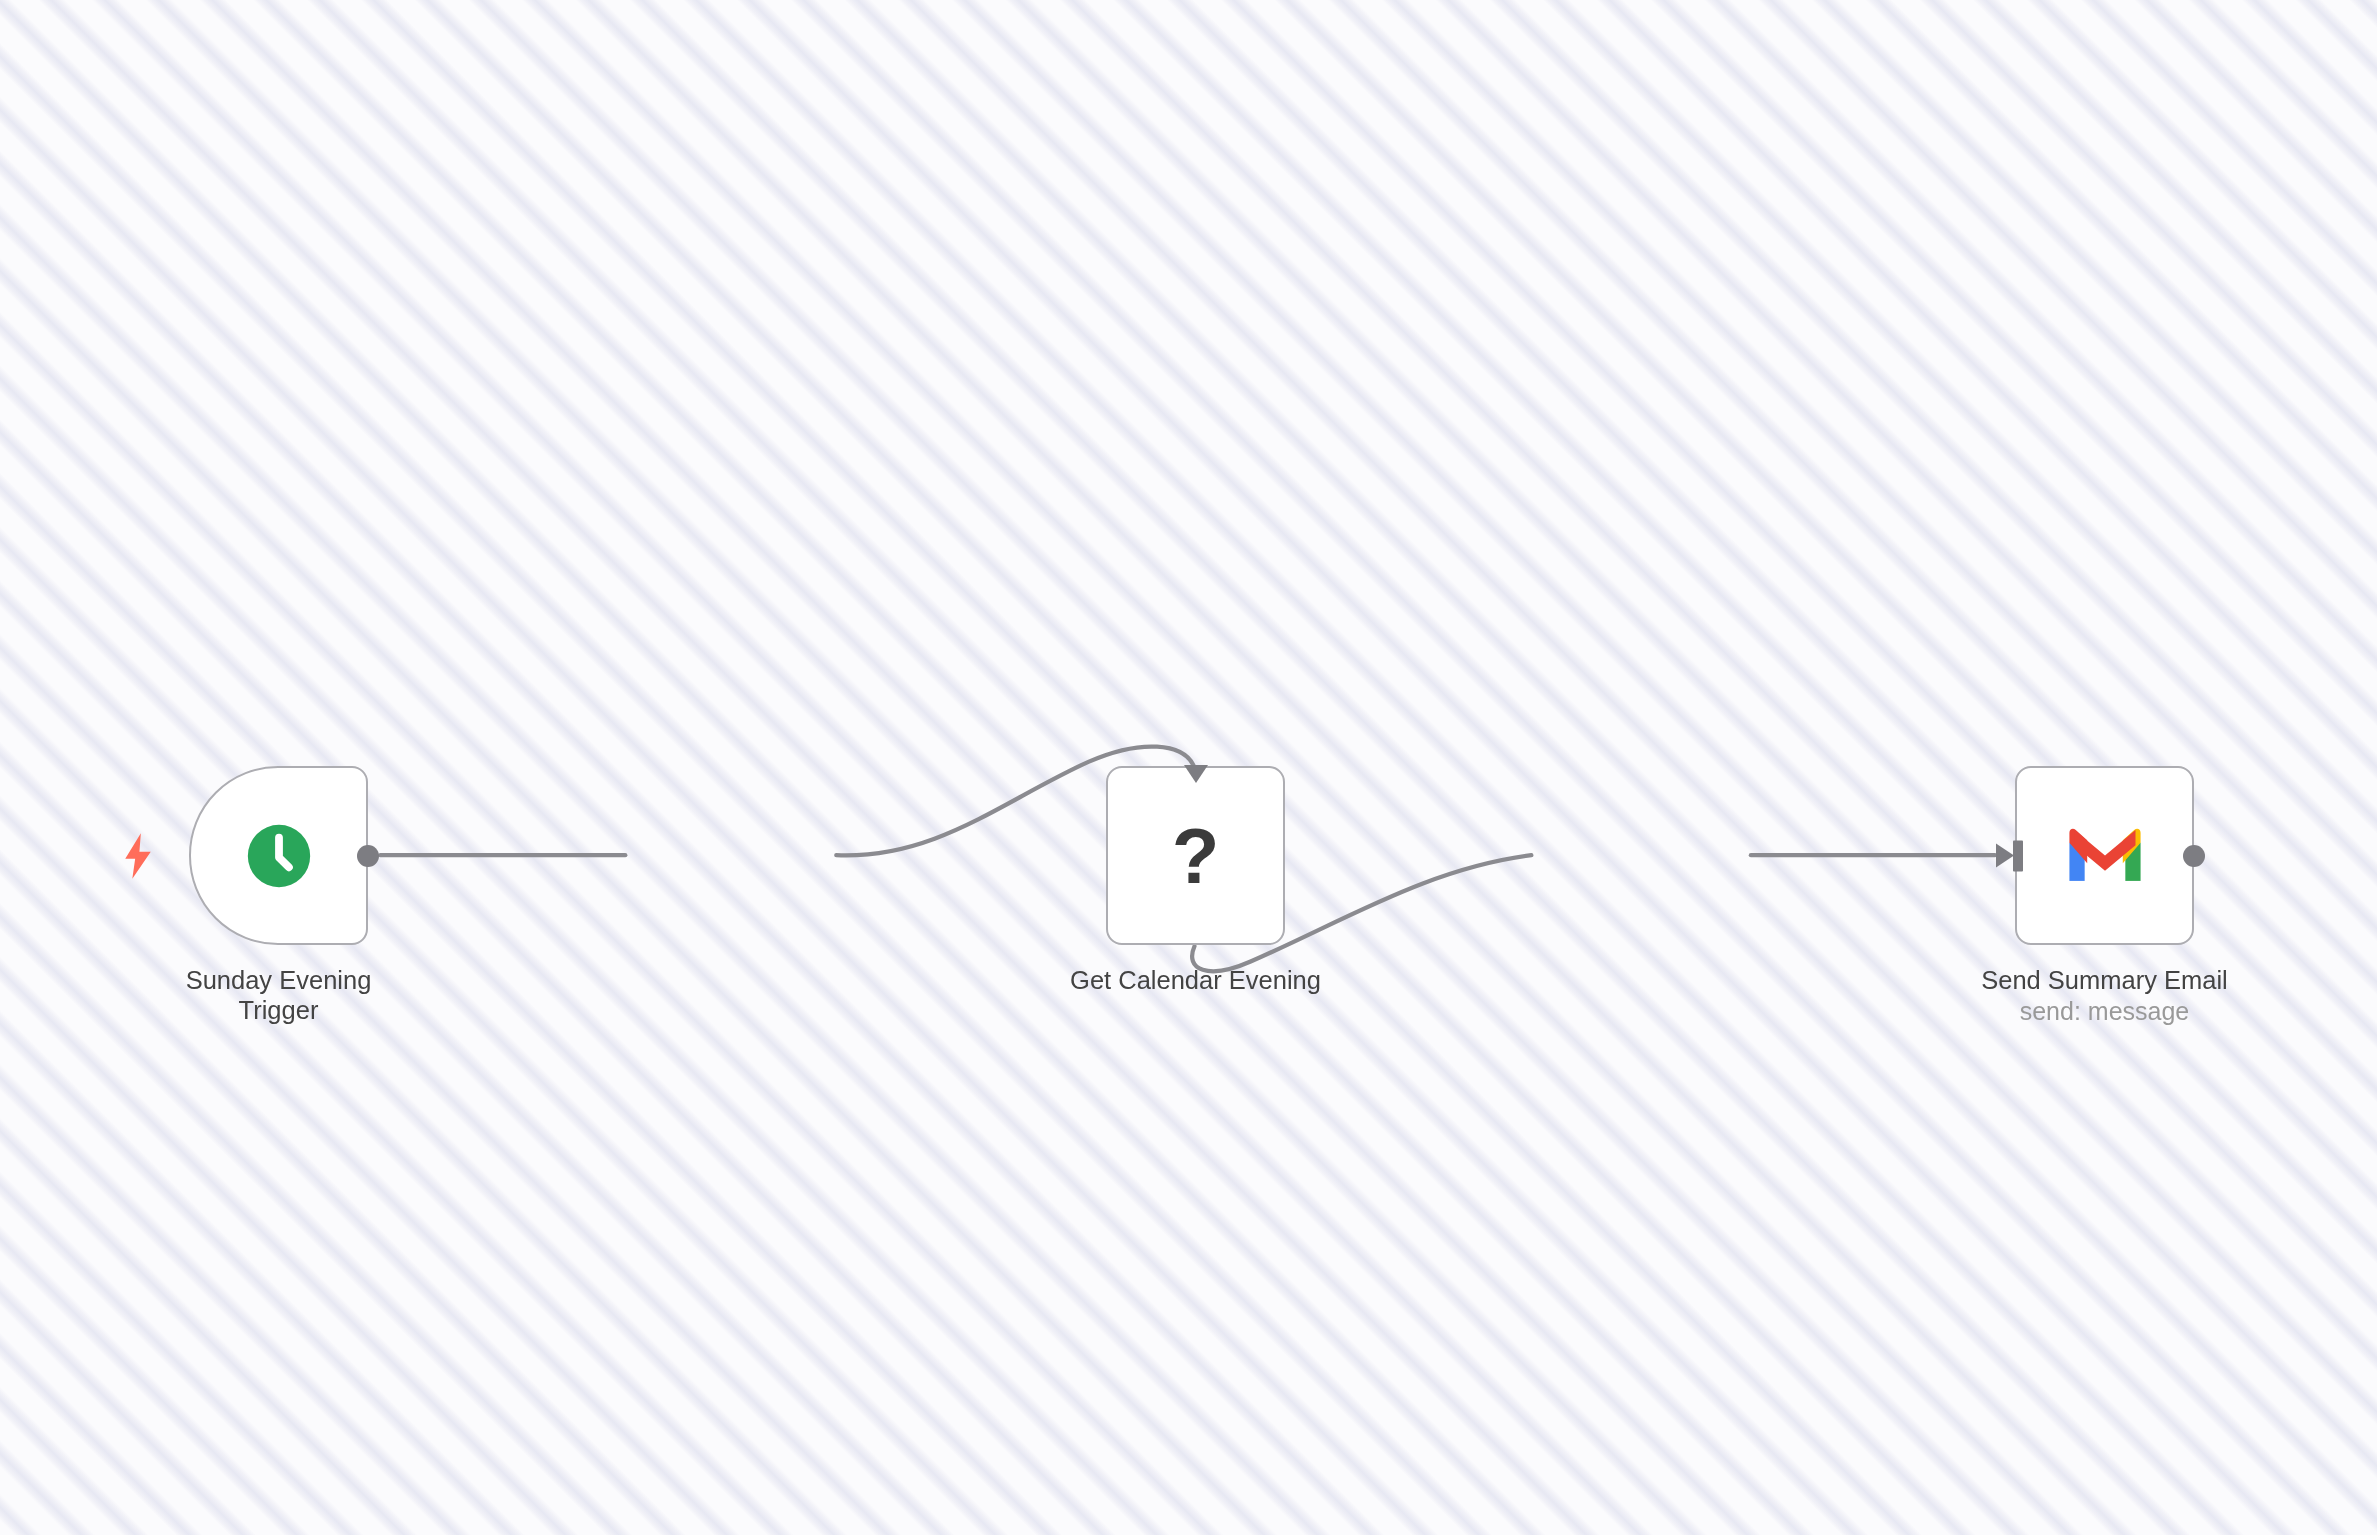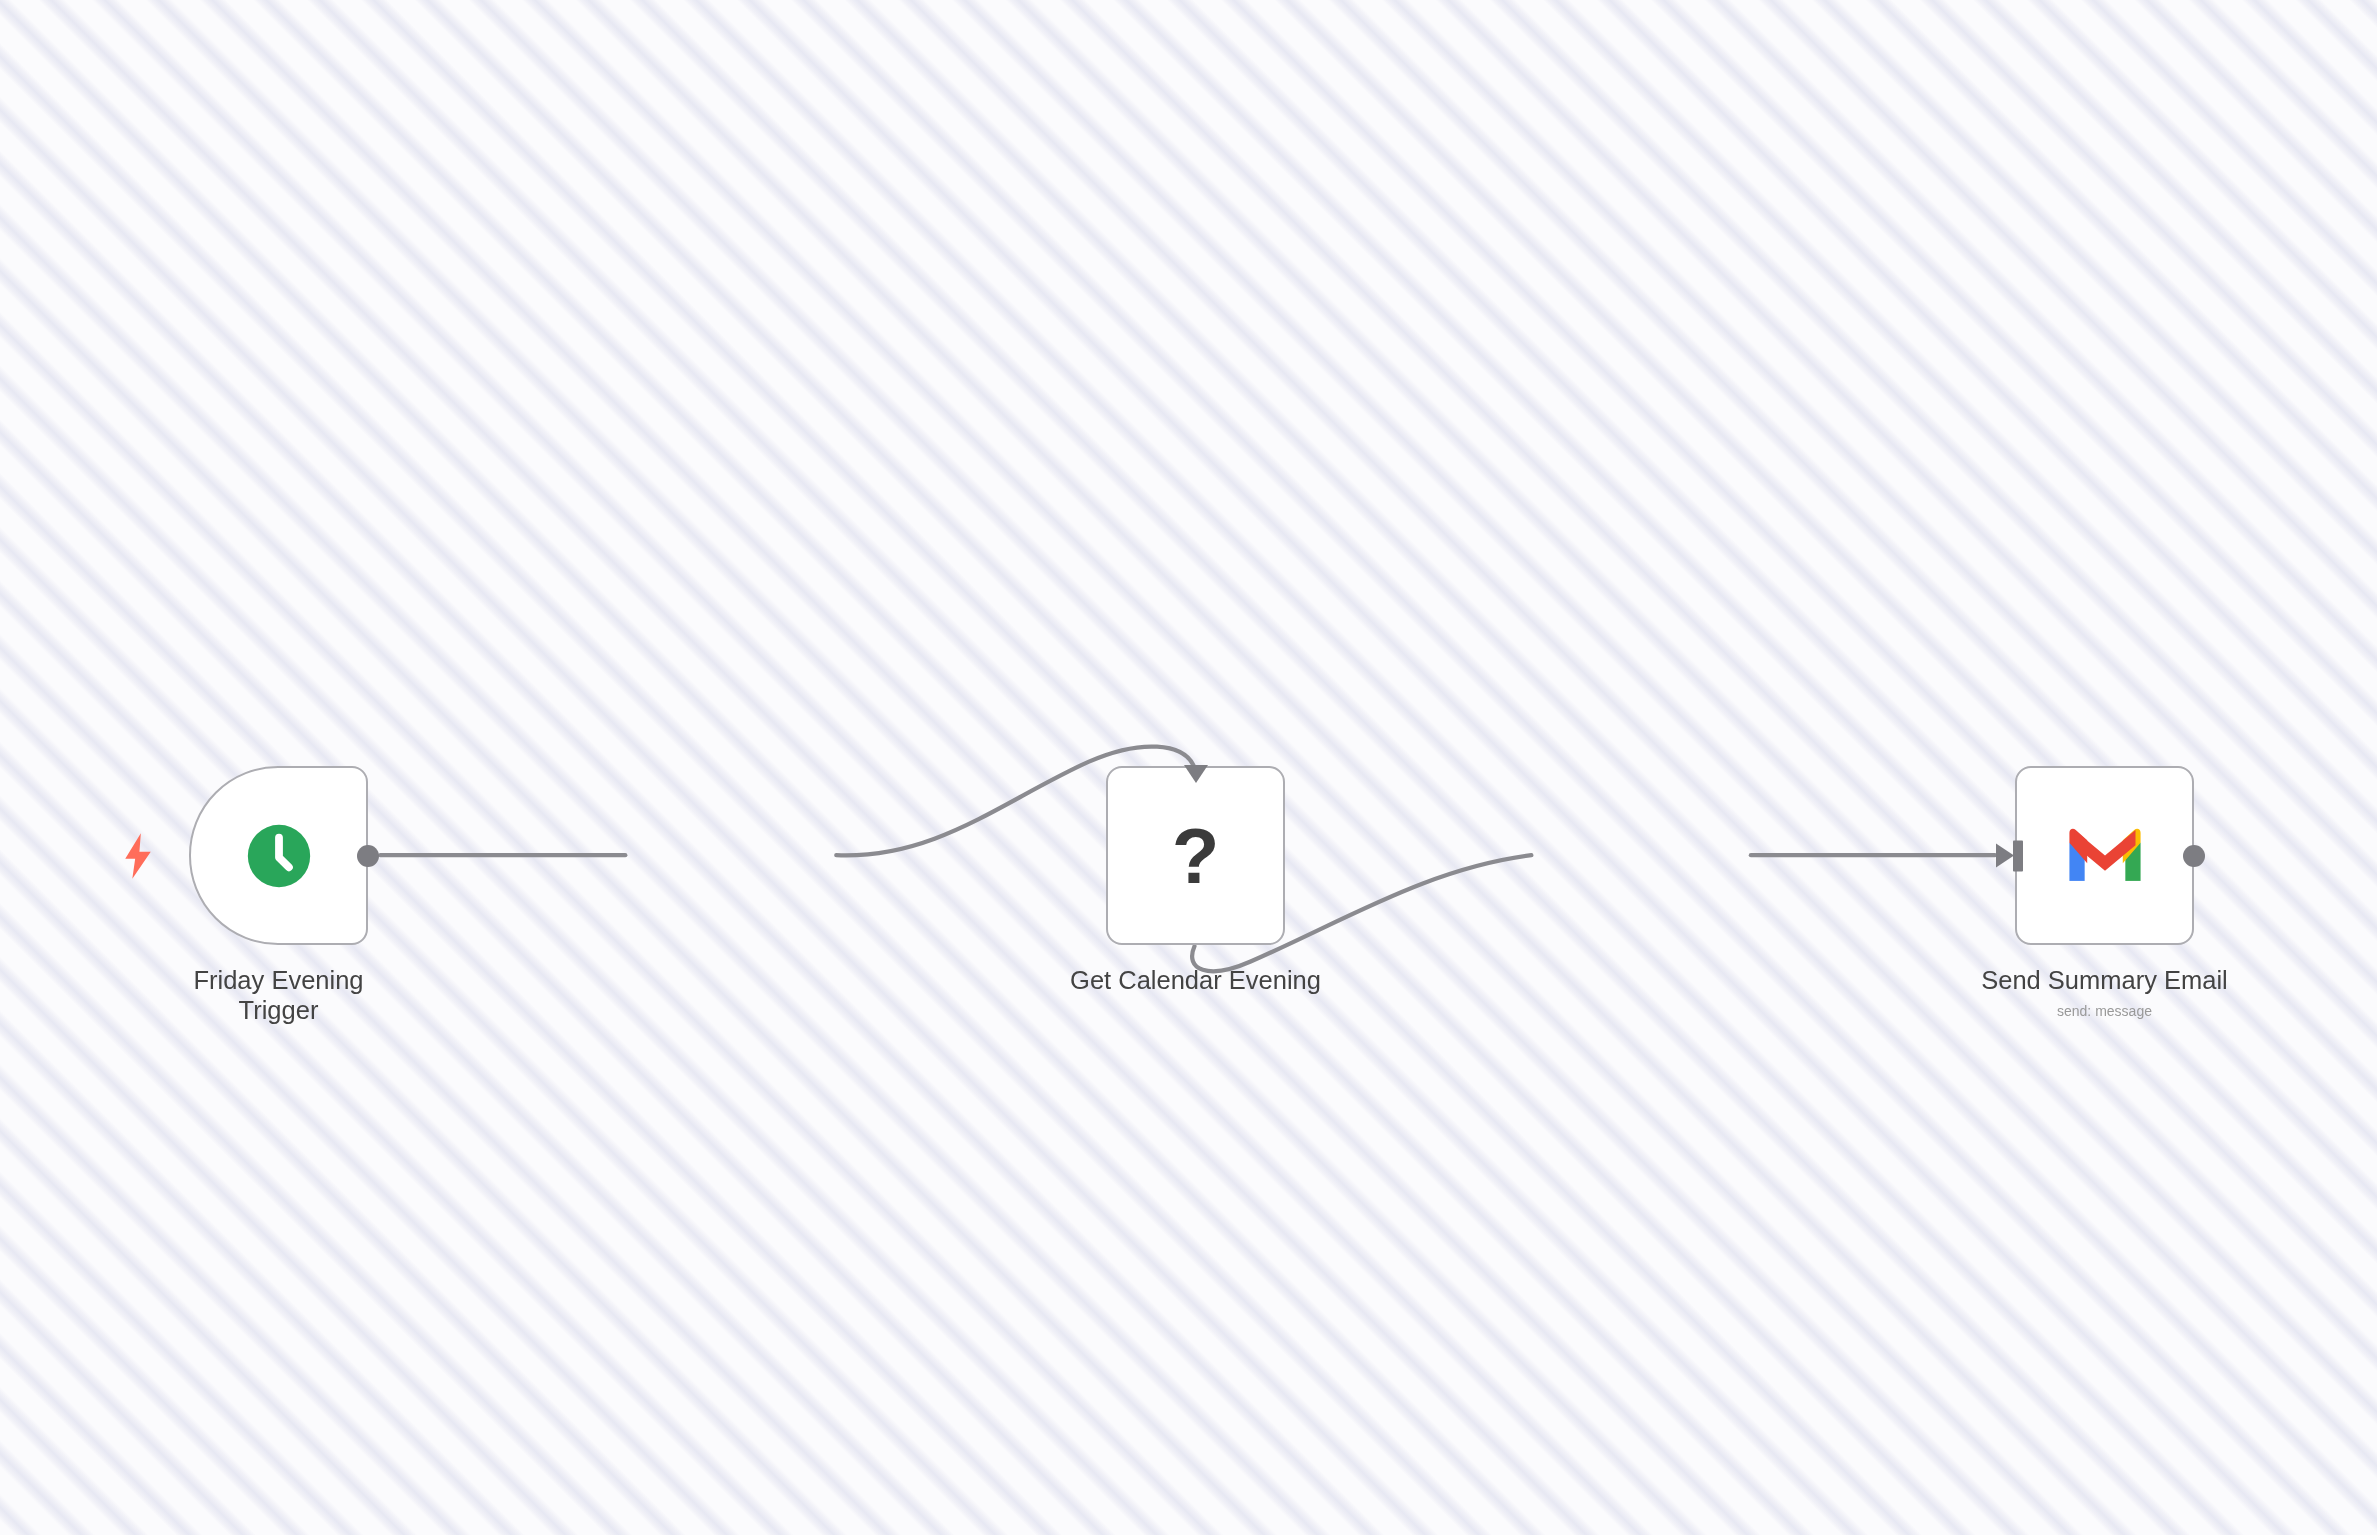--- a/index.html
+++ b/index.html
@@ -130,21 +130,21 @@
     font-size: 25.5px;
     line-height: 30px;
     color: #434343;
     font-family: "Liberation Sans", sans-serif;
     white-space: pre-line;
   }
   .node-sublabel {
     width: 255px;
     margin-left: -38px;
     text-align: center;
-    font-size: 14px;
+    font-size: 25px;
     line-height: 25.5px;
     color: #999999;
     margin-top: 3.4px;
     font-family: "Liberation Sans", sans-serif;
   }
 
   
   .icon-clock {
     width: 68px;
     height: 68px;
@@ -196,21 +196,21 @@
   </svg>
 
   <div class="node" style="left:189px; top:766px;">
     <div class="node-box trigger">
       <svg class="icon-clock" viewBox="0 0 48 48">
         <circle cx="24" cy="24" r="22" fill="#29a65a"></circle>
         <path d="M24 11 L24 25 L31 32" stroke="#ffffff" stroke-width="5.5" stroke-linecap="round" stroke-linejoin="round" fill="none"></path>
       </svg>
       <div class="port-out"></div>
     </div>
-    <div class="node-label">Friday Evening Trigger</div>
+    <div class="node-label">Sunday Evening Trigger</div>
   </div>
 
 
   <div class="node" style="left:1106px; top:766px;">
     <div class="node-box">
       <div class="port-in-top"></div>
       <div class="icon-unknown">?</div>
       <div class="port-out-bottom"></div>
     </div>
     <div class="node-label">Get Calendar Evening</div>

